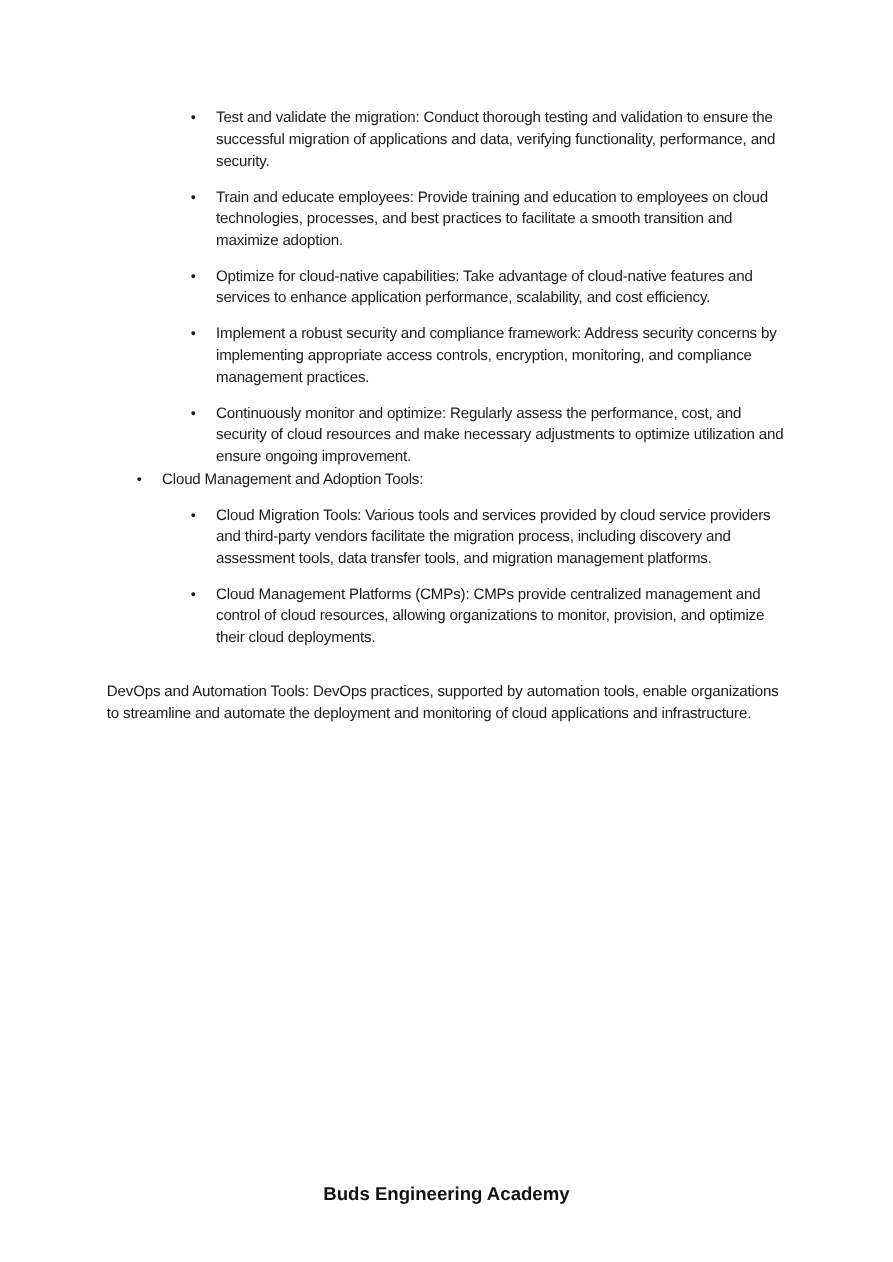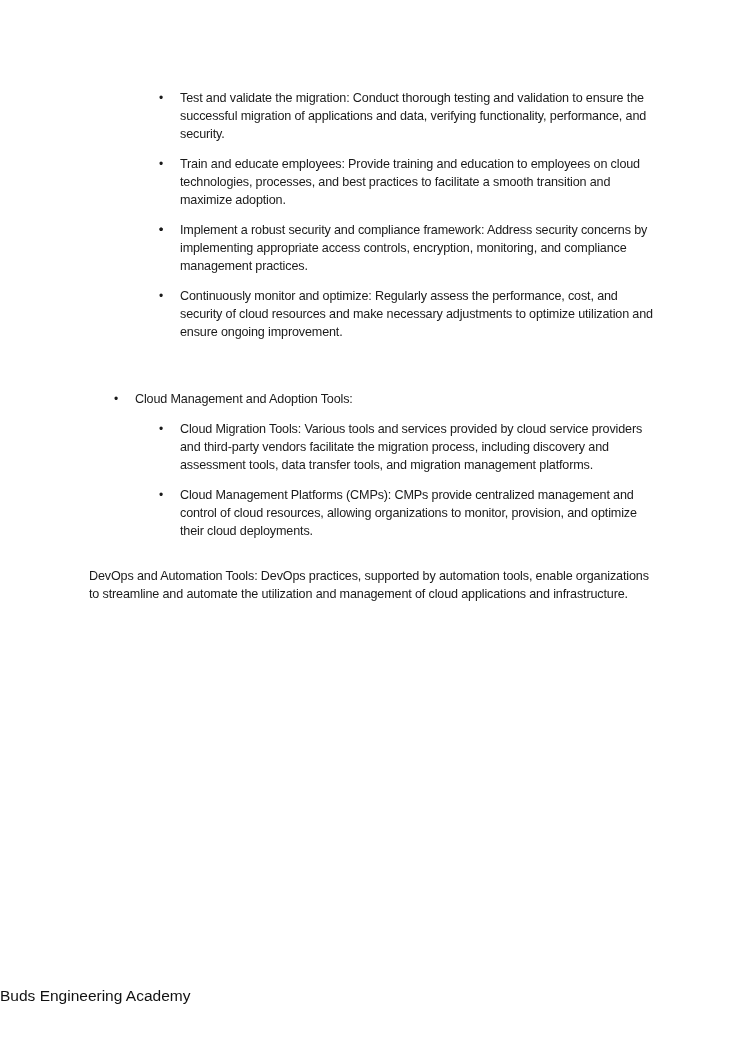--- a/index.html
+++ b/index.html
@@ -10,41 +10,41 @@
     ul { list-style: none; margin: 0; padding: 0; }
     .l2 { position: absolute; left: 180px; width: 480px; }
     .l2 li { position: relative; margin-bottom: 12px; }
     .l2 li .bullet { position: absolute; left: -21px; top: 0; font-size: 12px; }
     .l1 { position: absolute; left: 135px; top: 390px; width: 520px; }
     .l1 li { position: relative; }
     .l1 li .bullet { position: absolute; left: -21px; top: 0; font-size: 12px; }
     #list-a { top: 89px; }
     #list-b { top: 420px; }
     .para { position: absolute; left: 89px; top: 567px; width: 565px; }
-    .footer { position: absolute; left: 0; width: 744px; top: 987px; text-align: left;
-      font-weight: normal; font-size: 15.5px; color: #111; }
+    .footer { position: absolute; left: 0; width: 744px; top: 987px; text-align: center;
+      font-weight: bold; font-size: 15.5px; color: #111; }
   </style>
 </head>
 <body>
 
 <div class="page">
 
   <ul class="l2 text" id="list-a">
     <li><span class="bullet">•</span><span>Test and validate the migration: Conduct thorough testing and validation to ensure the successful migration of applications and data, verifying functionality, performance, and security.</span></li>
     <li><span class="bullet">•</span><span>Train and educate employees: Provide training and education to employees on cloud technologies, processes, and best practices to facilitate a smooth transition and maximize adoption.</span></li>
-    <li><span class="bullet">•</span></li>
+    <li><span class="bullet">•</span><span>Optimize for cloud-native capabilities: Take advantage of cloud-native features and services to enhance application performance, scalability, and cost efficiency.</span></li>
     <li><span class="bullet">•</span><span>Implement a robust security and compliance framework: Address security concerns by implementing appropriate access controls, encryption, monitoring, and compliance management practices.</span></li>
     <li><span class="bullet">•</span><span>Continuously monitor and optimize: Regularly assess the performance, cost, and security of cloud resources and make necessary adjustments to optimize utilization and ensure ongoing improvement.</span></li>
   </ul>
 
   <ul class="l1 text">
     <li><span class="bullet">•</span><span>Cloud Management and Adoption Tools:</span></li>
   </ul>
 
   <ul class="l2 text" id="list-b">
     <li><span class="bullet">•</span><span>Cloud Migration Tools: Various tools and services provided by cloud service providers and third-party vendors facilitate the migration process, including discovery and assessment tools, data transfer tools, and migration management platforms.</span></li>
     <li><span class="bullet">•</span><span>Cloud Management Platforms (CMPs): CMPs provide centralized management and control of cloud resources, allowing organizations to monitor, provision, and optimize their cloud deployments.</span></li>
   </ul>
 
-  <p class="para text" style="margin:0">DevOps and Automation Tools: DevOps practices, supported by automation tools, enable organizations to streamline and automate the utilization and management of cloud applications and infrastructure.</p>
+  <p class="para text" style="margin:0">DevOps and Automation Tools: DevOps practices, supported by automation tools, enable organizations to streamline and automate the deployment and monitoring of cloud applications and infrastructure.</p>
 
   <div class="footer">Buds Engineering Academy</div>
 </div>
 
 </body></html>

